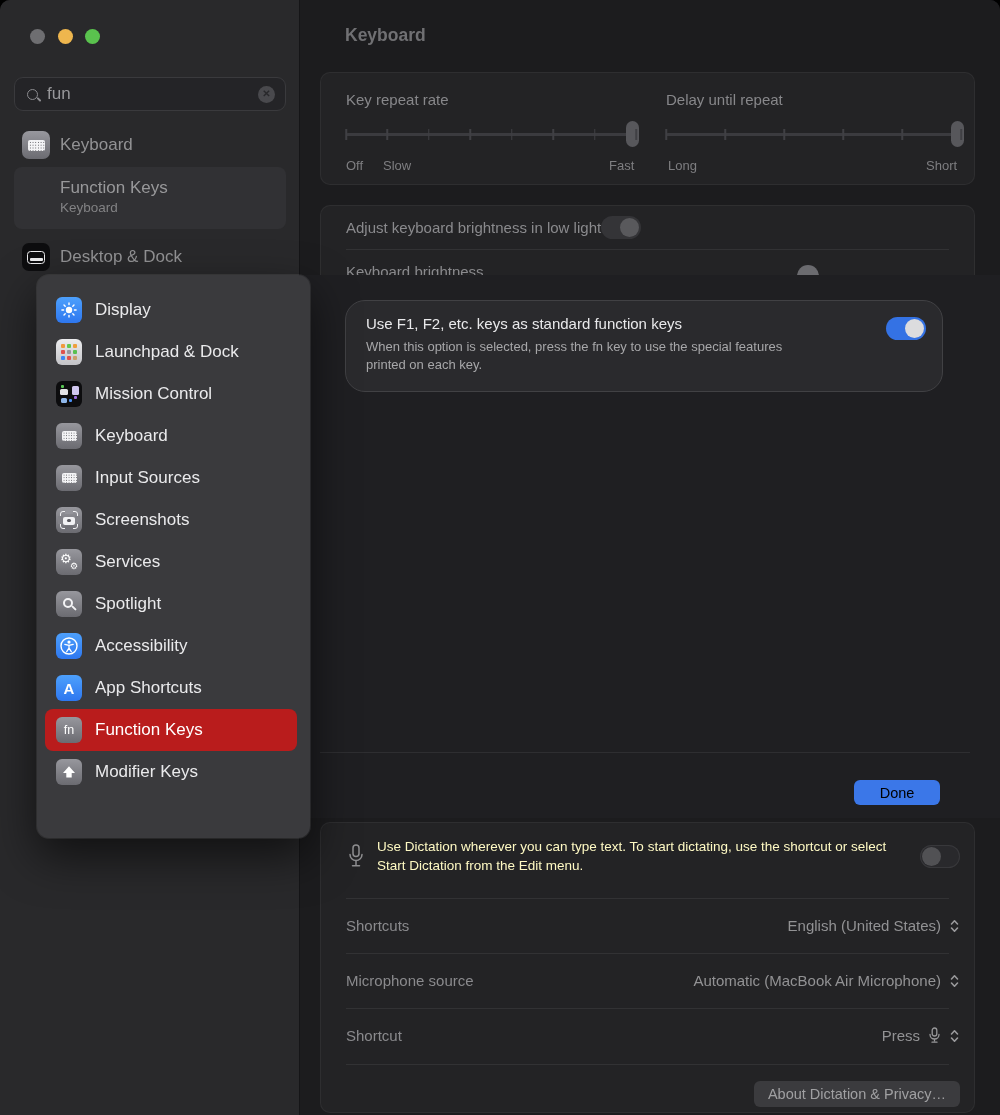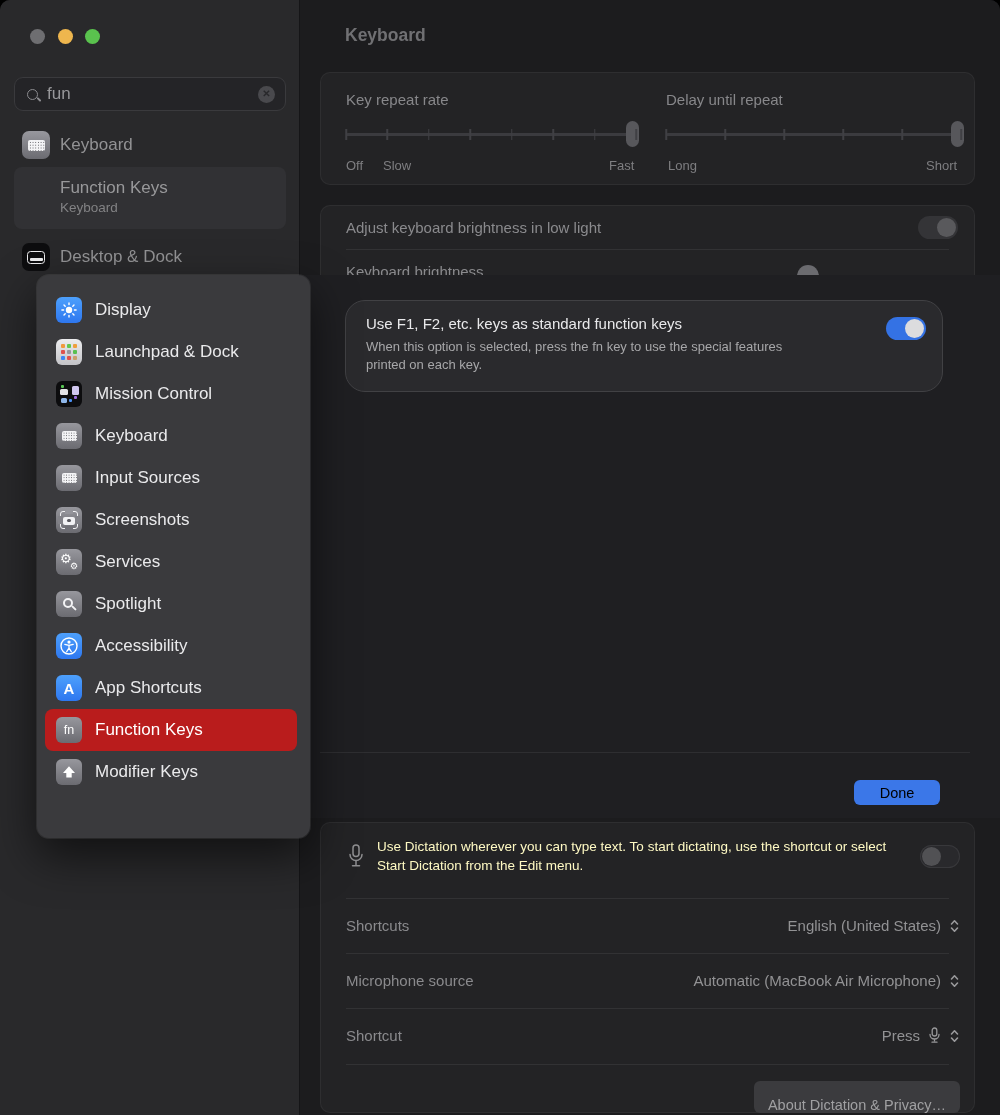--- a/index.html
+++ b/index.html
@@ -45,21 +45,21 @@
   .card1 { left:20px; top:72px; width:655px; height:113px; }
   .card2 { left:20px; top:205px; width:655px; height:70px; border-radius:10px 10px 0 0; overflow:hidden; border-bottom:none; }
 
   .slider-label { position:absolute; top:18px; font-size:15px; color:#87878a; }
   .track { position:absolute; top:60px; height:2.5px; background:#3b3b3f; border-radius:2px; }
   .tick { position:absolute; top:-4px; width:1.5px; height:10.5px; background:#404044; transform:translateX(-50%); }
   .handle { position:absolute; top:-12px; right:-3px; width:13px; height:26px; border-radius:6.5px; background:#57575b; }
   .t-end { position:absolute; top:85px; font-size:13px; color:#7e7e81; }
 
   .row-label { font-size:15px; color:#8a8a8d; }
-  .card2-row1 { position:absolute; left:25px; right:16px; top:0; height:43px; display:flex; align-items:center; justify-content:space-between; }
+  .card2-row1 { position:absolute; left:25px; right:16px; top:0; height:43px; display:flex; align-items:center; }
   .h-div { position:absolute; height:1px; background:rgba(255,255,255,0.07); }
   .card2-div { left:25px; right:25px; top:43px; }
   .card2-row2-label { position:absolute; left:25px; top:57px; font-size:15px; color:#8a8a8d; }
   .half-knob { position:absolute; left:476px; top:59px; width:22px; height:22px; border-radius:50%; background:#6b6b6f; }
 
   
   .toggle { width:40px; height:23px; border-radius:11.5px; position:relative; flex:none; }
   .toggle .knob { position:absolute; width:19px; height:19px; border-radius:50%; top:2px; }
   .toggle.on .knob { right:2px; }
   .toggle.off .knob { left:2px; }
@@ -85,21 +85,21 @@
   .dict-text { margin-left:12px; width:525px; font-size:13.5px; line-height:19px; color:#fef9c3; }
   .dict-toggle { position:absolute; right:14px; top:22px; }
   .dict-div1 { left:25px; right:25px; top:75px; }
   .dict-div2 { left:25px; right:25px; top:130px; }
   .dict-div3 { left:25px; right:25px; top:185px; }
   .dict-div4 { left:25px; right:25px; top:241px; }
   .dict-row { position:absolute; left:25px; right:14px; height:55px; display:flex; align-items:center; justify-content:space-between; }
   .r-lang { top:75px; } .r-mic { top:130px; } .r-short { top:185px; }
   .row-value { display:flex; align-items:center; gap:8px; }
   .value-text { font-size:15px; color:#929294; }
-  .about-btn { position:absolute; right:14px; top:258px; height:26px; padding:16px 14px; background:#3b3b3e; border:none; border-radius:6px; color:#a0a0a2; font-size:14.5px; font-family:"Liberation Sans",sans-serif; }
+  .about-btn { position:absolute; right:14px; top:258px; height:26px; padding:5px 14px; background:#3b3b3e; border:none; border-radius:6px; color:#a0a0a2; font-size:14.5px; font-family:"Liberation Sans",sans-serif; }
 
   
   .popover { position:absolute; left:37px; top:275px; width:273px; height:563px; background:#3a3a3d; border-radius:12px; z-index:10; padding-top:14px; box-shadow:0 0 0 1px rgba(255,255,255,0.08), 0 18px 45px rgba(0,0,0,0.6); }
   .pop-row { height:42px; display:flex; align-items:center; padding-left:19px; gap:13px; }
   .pop-row.selected { background:#b91c1c; border-radius:8px; margin:0 13px 0 8px; padding-left:11px;align-items:center; }
   .pop-label { font-size:17px; color:#eaeaec; }
   .pop-row.selected .pop-label { color:#ffffff; }
 
   .tile { width:26px; height:26px; border-radius:6px; position:relative; display:flex; align-items:center; justify-content:center; flex:none; overflow:hidden; }
   .tile.gray { background:linear-gradient(180deg,#97979d,#6b6b71); }

